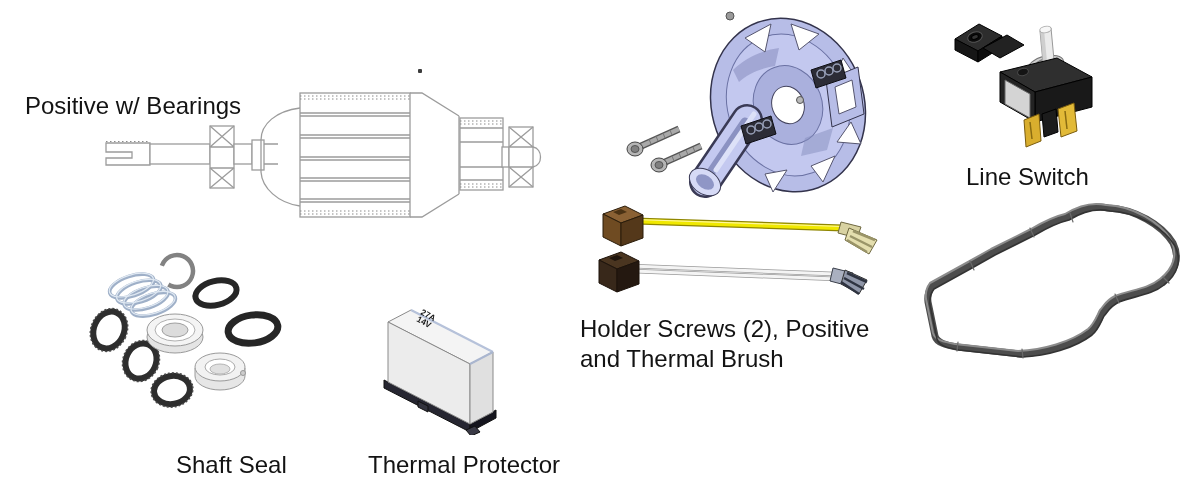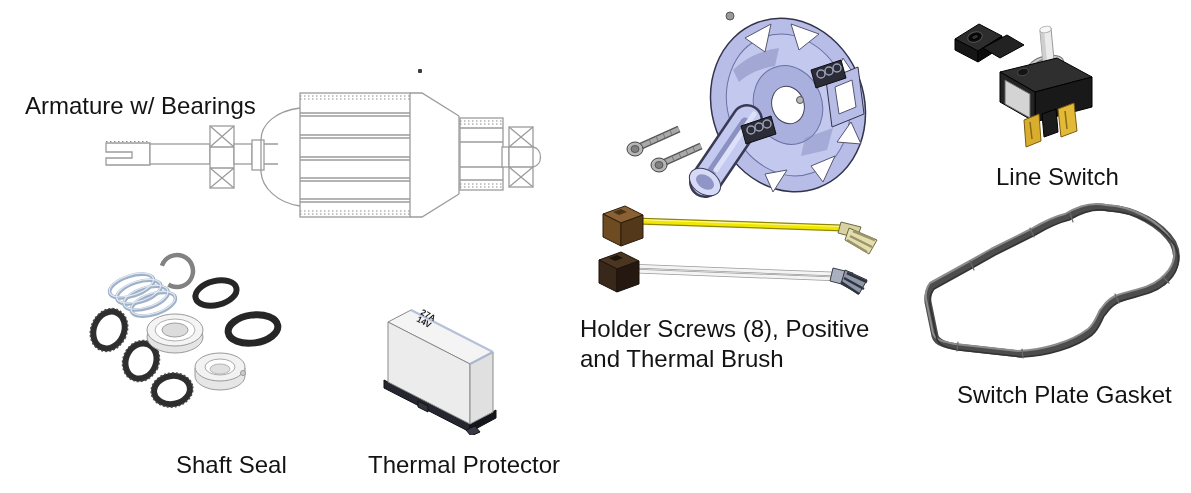--- a/index.html
+++ b/index.html
@@ -15,21 +15,21 @@
   #svg-armature   { left:100px; top:68px;  width:450px; height:150px; }
   #svg-seal       { left:85px;  top:245px; width:200px; height:170px; }
   #svg-thermal    { left:378px; top:300px; width:130px; height:135px; }
   #svg-brush      { left:595px; top:10px;  width:290px; height:290px; }
   #svg-switch     { left:950px; top:8px;   width:160px; height:150px; }
   #svg-gasket     { left:910px; top:195px; width:280px; height:190px; }
   #lbl-armature   { left:25px;  top:92px; }
   #lbl-seal       { left:176px; top:451px; }
   #lbl-thermal    { left:368px; top:451px; }
   #lbl-brush      { left:580px; top:314px; line-height:30px; }
-  #lbl-switch     { left:966px; top:163px;margin-left:30px; }
+  #lbl-switch     { left:966px; top:163px; }
   #lbl-gasket     { left:957px; top:381px; }
   .stray-dot { position:absolute; left:418px; top:69px; width:4px; height:4px; background:#3c3c3c; border-radius:1px; }
 </style>
 </head>
 <body>
 
 <div class="canvas">
 
   <div class="stray-dot"></div>
 
@@ -243,28 +243,27 @@
 
   <svg id="svg-gasket" class="part-svg" viewBox="0 0 280 190">
     <g fill="none" stroke-linejoin="round" stroke-linecap="round">
       <path d="M83,57 L123,37 C135,30 148,24 157,22 C170,14 185,10 198,13 C225,14 252,30 263,48 C270,62 266,76 252,87 C240,97 222,98 207,104 C197,109 196,114 192,118 C188,126 186,132 180,137 C163,150 135,158 110,159 L47,152 C36,150 27,148 25,141 L18,107 C17,99 19,95 22,91 L60,70 Z" stroke="#4d4d4d" stroke-width="7"></path>
       <path d="M83,57 L123,37 C135,30 148,24 157,22 C170,14 185,10 198,13 C225,14 252,30 263,48 C270,62 266,76 252,87 C240,97 222,98 207,104 C197,109 196,114 192,118 C188,126 186,132 180,137 C163,150 135,158 110,159 L47,152 C36,150 27,148 25,141 L18,107 C17,99 19,95 22,91 L60,70 Z" transform="translate(-2,-3)" stroke="#8c8c8c" stroke-width="2"></path>
       <path d="M83,57 L123,37 C135,30 148,24 157,22 C170,14 185,10 198,13 C225,14 252,30 263,48 C270,62 266,76 252,87 C240,97 222,98 207,104 C197,109 196,114 192,118 C188,126 186,132 180,137 C163,150 135,158 110,159 L47,152 C36,150 27,148 25,141 L18,107 C17,99 19,95 22,91 L60,70 Z" transform="translate(2,3)" stroke="#333333" stroke-width="1.6"></path>
       <path d="M120,33 l4,9 M60,66 l4,9 M205,99 l4,9 M112,154 l1,9 M48,147 l-1,9 M253,82 l6,6 M160,18 l3,9" stroke="#6a6a6a" stroke-width="1.2"></path>
     </g>
   </svg>
 
-  <div class="lbl" id="lbl-armature">Armature w/ Bearings</div>
+  <div class="lbl" id="lbl-armature">Positive w/ Bearings</div>
 
   <div class="lbl" id="lbl-seal">Shaft Seal</div>
 
   <div class="lbl" id="lbl-thermal">Thermal Protector</div>
 
   <div class="lbl" id="lbl-brush">
-    <div>Holder Screws (8), Positive</div>
+    <div>Holder Screws (2), Positive</div>
     <div>and Thermal Brush</div>
   </div>
 
   <div class="lbl" id="lbl-switch">Line Switch</div>
 
-  <div class="lbl" id="lbl-gasket">Switch Plate Gasket</div>
 
 </div>
 
 </body></html>

